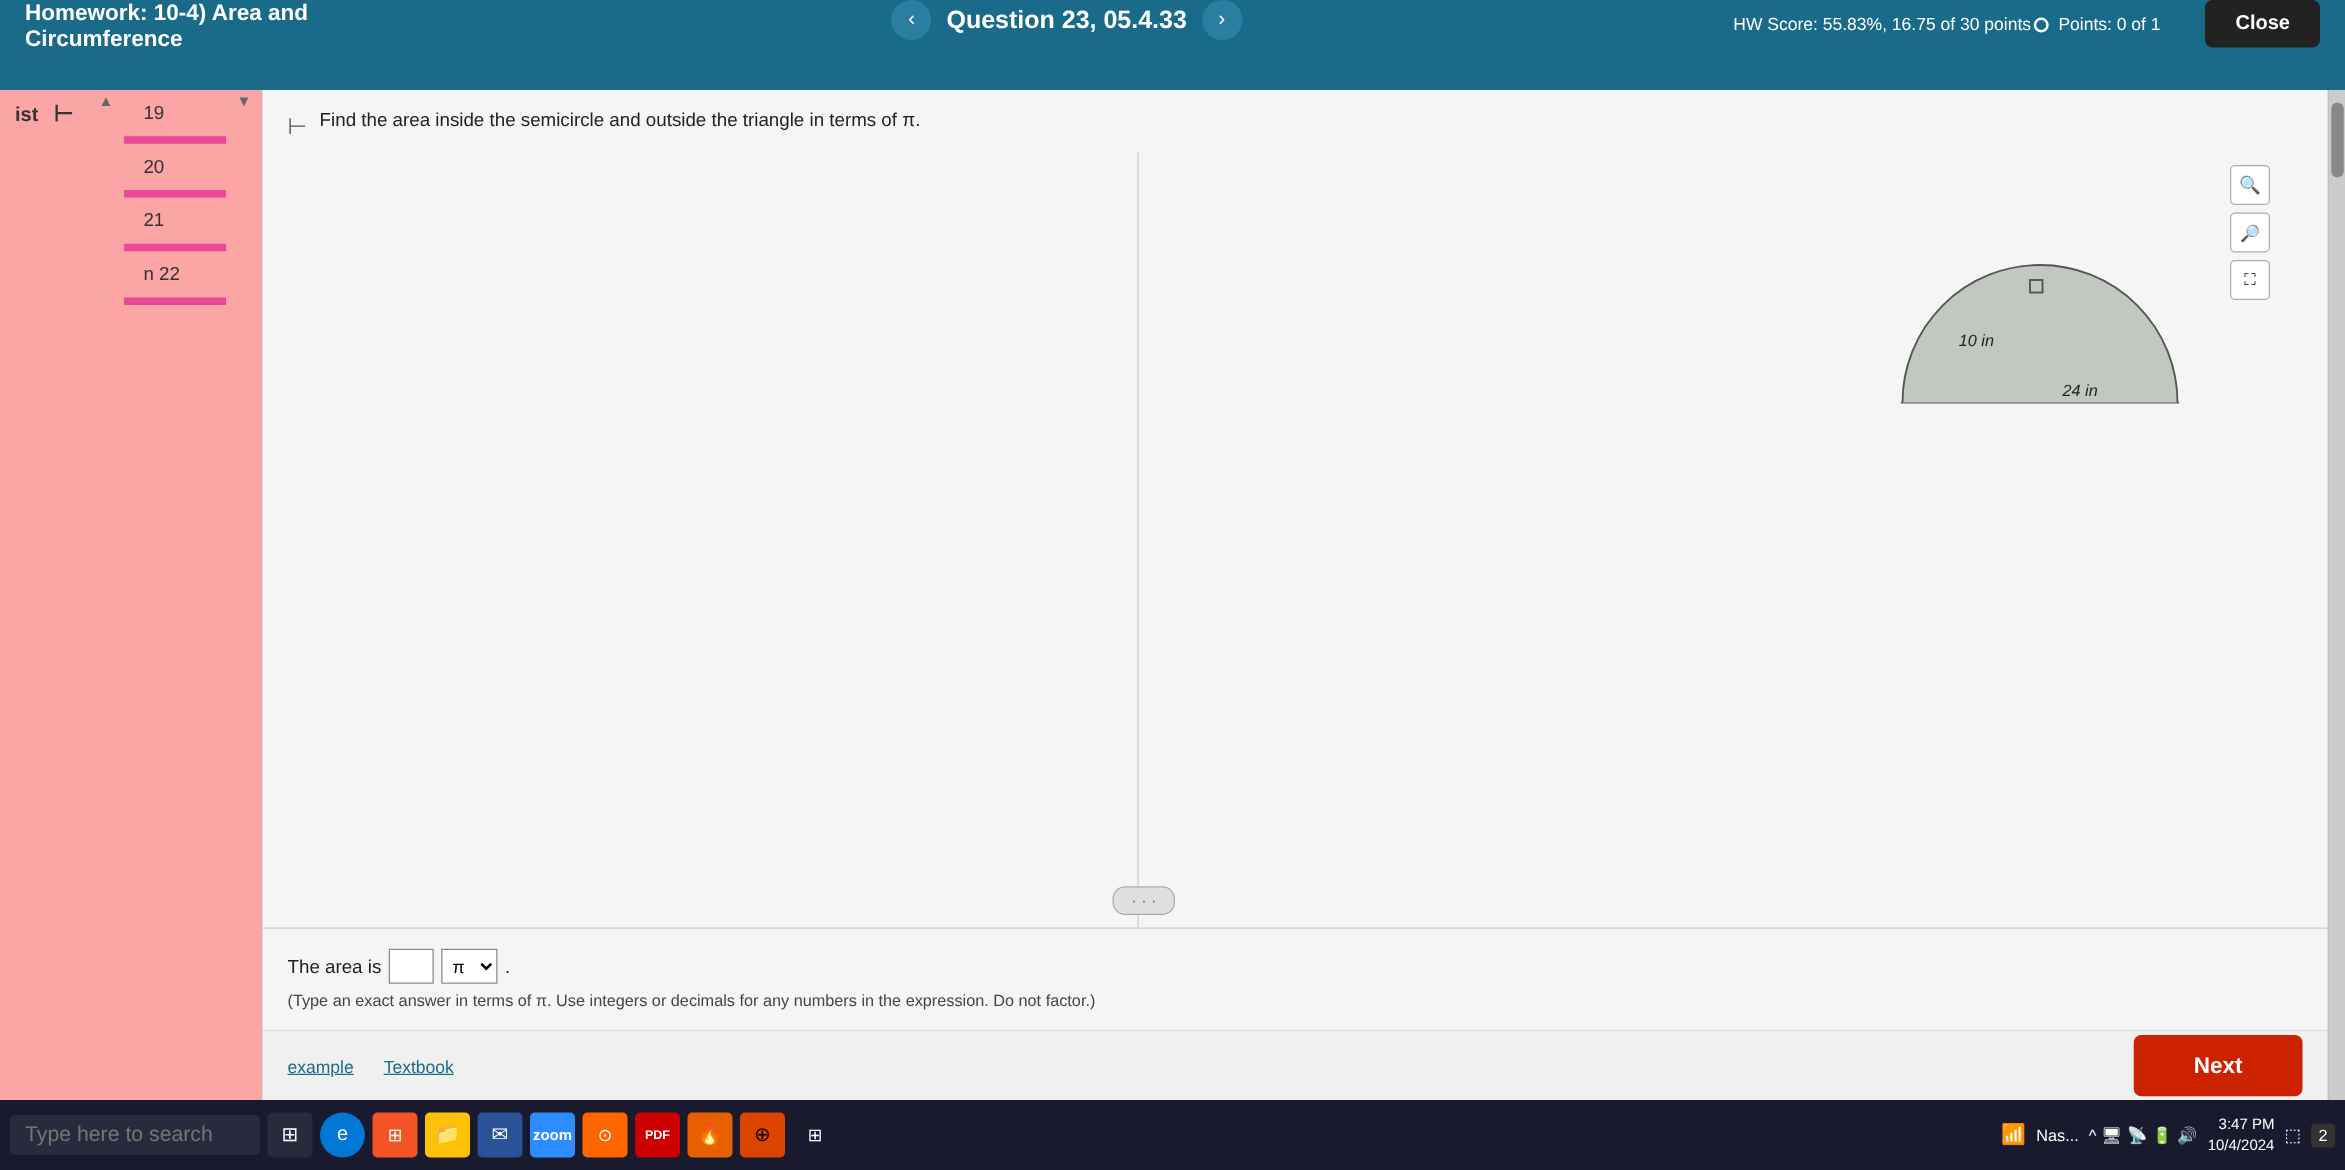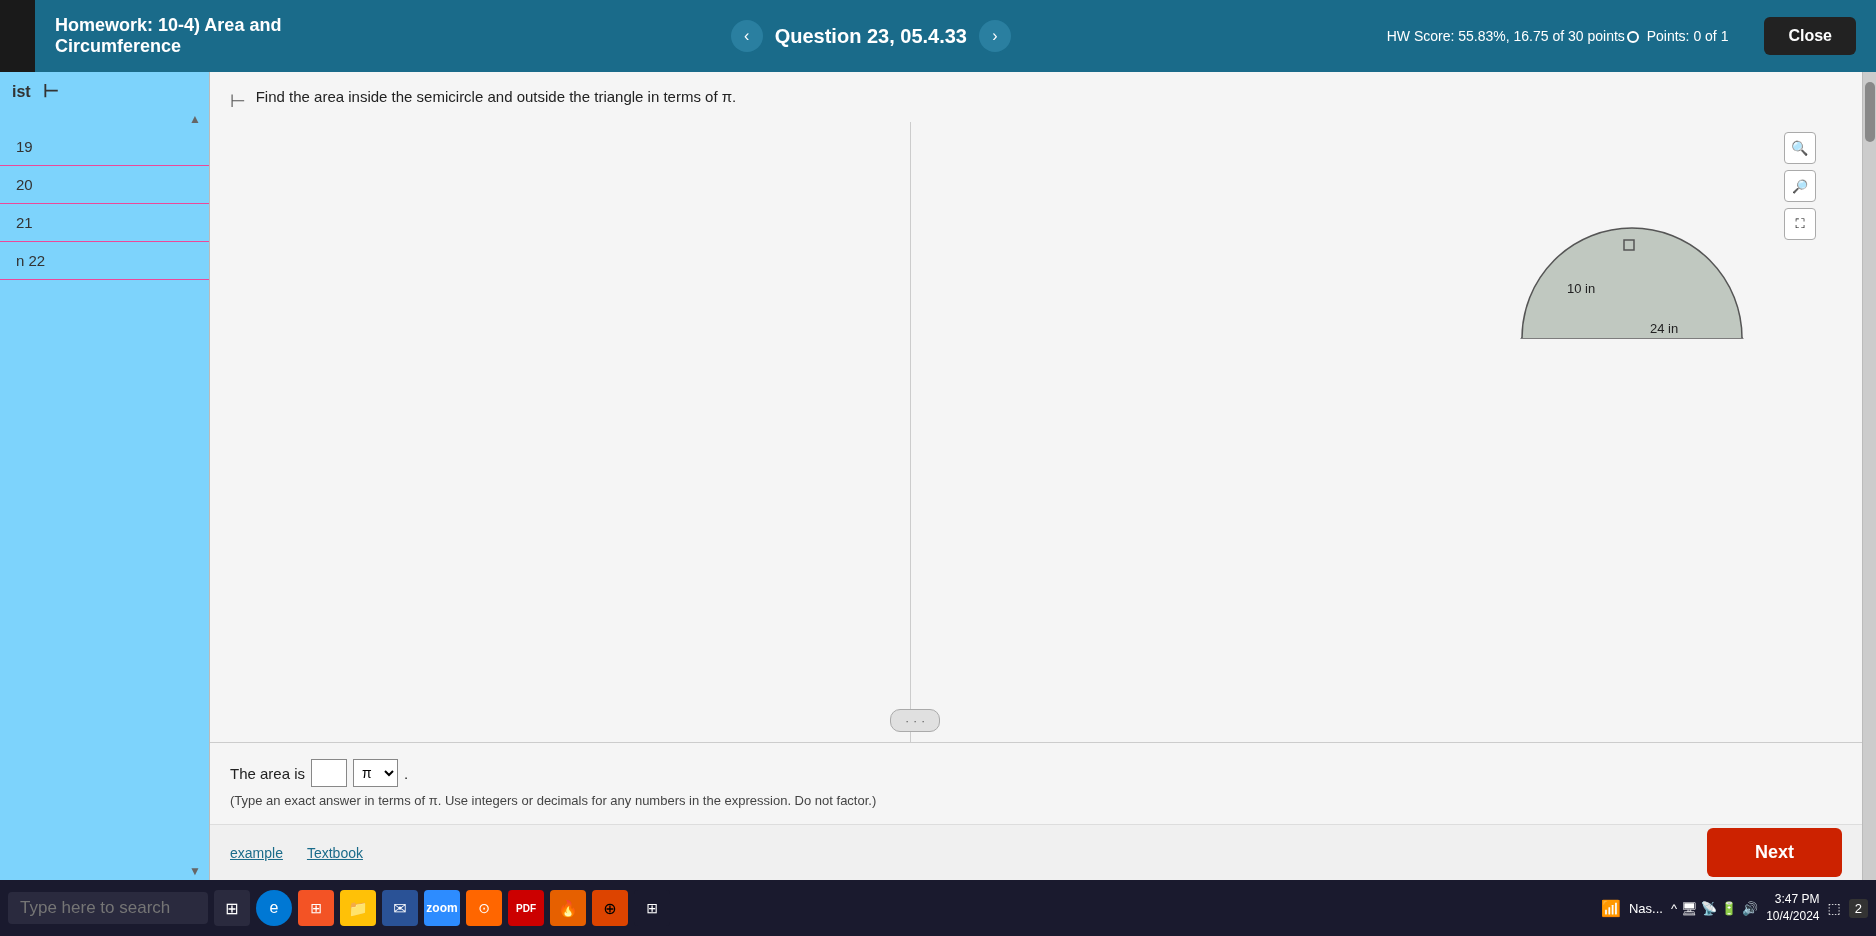--- a/index.html
+++ b/index.html
@@ -3,25 +3,24 @@
   <meta charset="utf-8">
   <style>
     * { margin: 0; padding: 0; box-sizing: border-box; }
     body { width: 1876px; height: 936px; overflow: hidden; font-family: Arial, sans-serif; background: #1a1a1a; }
 
     
     .header {
       background: #1a6b8a;
       height: 72px;
       display: flex;
-      align-items: center;
+      align-items: flex-start;
       justify-content: space-between;
       padding: 0 20px;
       position: relative;
-      margin-left: 35px;
     }
     .header-left {
       color: white;
       font-size: 18px;
       font-weight: bold;
       max-width: 300px;
     }
     .header-center {
       display: flex;
       align-items: center;
@@ -66,42 +65,42 @@
     
     .main-layout {
       display: flex;
       height: calc(936px - 72px - 56px);
       background: #e8e8e8;
     }
 
     
     .sidebar {
       width: 210px;
-      background: #7dd3fc;
+      background: #fca5a5;
       border-right: 1px solid #bbb;
       overflow: hidden;
       display: flex;
-      flex-direction: column;
+      flex-direction: row;
     }
     .sidebar-title {
       font-size: 16px;
       color: #333;
       padding: 8px 12px;
       font-weight: bold;
     }
     .sidebar-scroll {
       overflow-y: auto;
       flex: 1;
     }
     .sidebar-item {
       padding: 10px 16px;
       font-size: 15px;
       color: #333;
       cursor: pointer;
-      border-bottom: 1px solid #ec4899;
+      border-bottom: 6px solid #ec4899;
     }
     .sidebar-item.active { background: #e8d8a0; }
     .tool-btn {
       width: 32px;
       height: 32px;
       border: 1px solid #aaa;
       background: white;
       border-radius: 4px;
       cursor: pointer;
       display: flex;
@@ -285,21 +284,21 @@
 
       <div style="display:flex;align-items:flex-start;gap:10px;margin-bottom:10px;">
         <span style="font-size:18px;cursor:pointer;color:#555;margin-top:2px;">⊢</span>
         <span style="font-size:15px;color:#222;">Find the area inside the semicircle and outside the triangle in terms of π.</span>
       </div>
 
       <div style="flex:1;position:relative;display:flex;">
 
         <div style="position:absolute;left:680px;top:0;bottom:0;width:1px;background:#ccc;"></div>
 
-        <div style="position:absolute;right:80px;top:56px;">
+        <div style="position:absolute;right:80px;top:40px;font-style:italic;">
           
           <svg width="260" height="175">
 
             <polygon points="20,160 240,160 130,60" fill="#b0b8b0" stroke="#555" stroke-width="1.5"></polygon>
 
             <path d="M 20,160 A 110,110 0 0,1 240,160" fill="#c0c8c0" stroke="#555" stroke-width="1.5"></path>
 
             <polygon points="20,160 240,160 130,60" fill="white" opacity="0.0"></polygon>
 
             <rect x="122" y="62" width="10" height="10" fill="none" stroke="#555" stroke-width="1.5"></rect>

